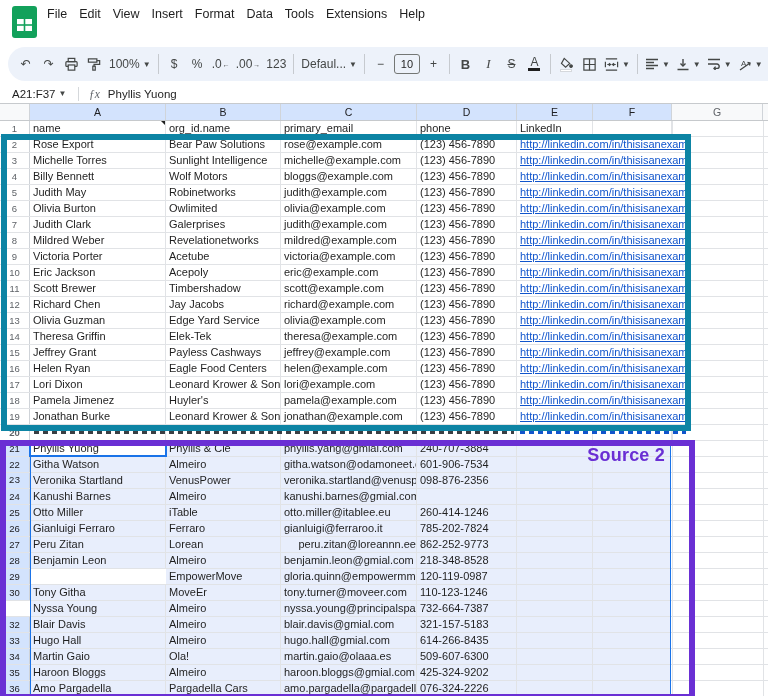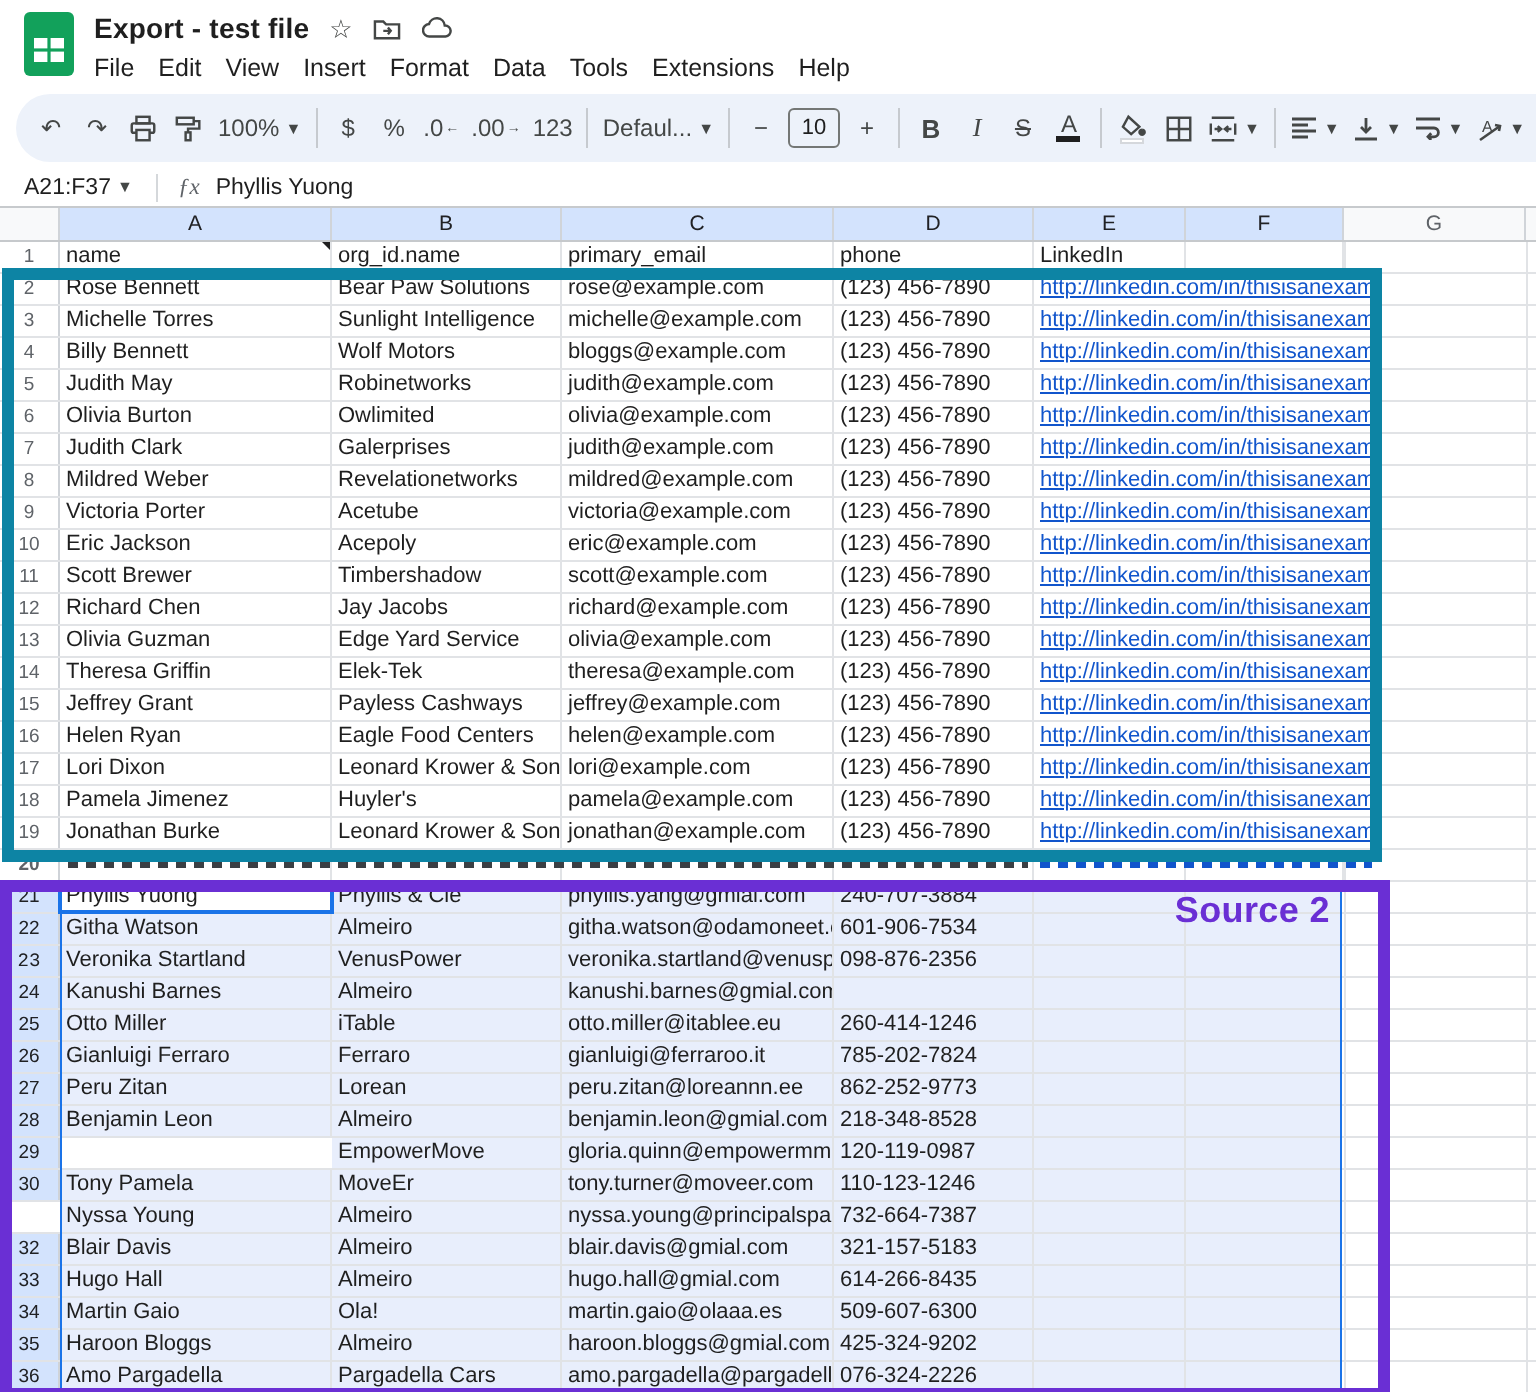--- a/index.html
+++ b/index.html
@@ -75,35 +75,20 @@
 <div id="screen">
 
   <div class="topbar">
     <svg class="logo" viewBox="0 0 27 34">
       <rect x="1" y="1" width="25" height="32" rx="3" fill="#12a15b"></rect>
       <rect x="6" y="14" width="15" height="12" fill="#fff"></rect>
       <line x1="6" y1="20" x2="21" y2="20" stroke="#12a15b" stroke-width="1.6"></line>
       <line x1="13.5" y1="14" x2="13.5" y2="26" stroke="#12a15b" stroke-width="1.6"></line>
     </svg>
     <div class="title-area">
-      <div class="title-row">
-        <span class="doc-title">Export - test file</span>
-        <span class="title-ic star">☆</span>
-        <span class="title-ic">
-          <svg class="ic" width="15" height="13" viewBox="0 0 16 14" fill="none" stroke="#444746" stroke-width="1.3">
-            <path d="M1.5 3 v9 h13 v-7.5 h-7 l-1.5-1.5 h-4.5 z"></path>
-              <path d="M6 8 h4 M8.5 6.2 L10 8 l-1.5 1.8"></path>
-          </svg>
-        </span>
-        <span class="title-ic">
-          <svg class="ic" width="16" height="12" viewBox="0 0 17 12" fill="none" stroke="#444746" stroke-width="1.3">
-            <path d="M4 10.5 a3.3 3.3 0 0 1 -.3 -6.6 a4.3 4.3 0 0 1 8.4 .8 a2.9 2.9 0 0 1 .4 5.8 z"></path>
-          </svg>
-        </span>
-      </div>
       <nav class="menubar">
           <span class="menu-item">File</span>
           <span class="menu-item">Edit</span>
           <span class="menu-item">View</span>
           <span class="menu-item">Insert</span>
           <span class="menu-item">Format</span>
           <span class="menu-item">Data</span>
           <span class="menu-item">Tools</span>
           <span class="menu-item">Extensions</span>
           <span class="menu-item">Help</span>
@@ -268,21 +253,21 @@
           <div class="rownum" style="left: 0px; width: 30px;">1</div>
           <div class="cell bord" style="left: 30px; width: 136px;">name<div class="note-tri"></div></div>
           <div class="cell bord" style="left: 166px; width: 115px;">org_id.name</div>
           <div class="cell bord" style="left: 281px; width: 136px;">primary_email</div>
           <div class="cell bord" style="left: 417px; width: 100px;">phone</div>
           <div class="cell bord" style="left: 517px; width: 76px;">LinkedIn</div>
           <div class="cell bord" style="left: 593px; width: 79px;"></div>
         </div>
         <div class="g-row" style="top: 33px; height: 16px;">
           <div class="rownum" style="left: 0px; width: 30px;">2</div>
-          <div class="cell bord" style="left: 30px; width: 136px;">Rose Bennett</div>
+          <div class="cell bord" style="left: 30px; width: 136px;">Rose Export</div>
           <div class="cell bord" style="left: 166px; width: 115px;">Bear Paw Solutions</div>
           <div class="cell bord" style="left: 281px; width: 136px;">rose@example.com</div>
           <div class="cell bord" style="left: 417px; width: 100px;">(123) 456-7890</div>
           <div class="cell link-cell" style="left: 517px; width: 173px;">http://linkedin.com/in/thisisanexample</div>
         </div>
         <div class="g-row" style="top: 49px; height: 16px;">
           <div class="rownum" style="left: 0px; width: 30px;">3</div>
           <div class="cell bord" style="left: 30px; width: 136px;">Michelle Torres</div>
           <div class="cell bord" style="left: 166px; width: 115px;">Sunlight Intelligence</div>
           <div class="cell bord" style="left: 281px; width: 136px;">michelle@example.com</div>
@@ -477,21 +462,21 @@
           <div class="cell bord sel-cell" style="left: 166px; width: 115px;">Ferraro</div>
           <div class="cell bord sel-cell" style="left: 281px; width: 136px;">gianluigi@ferraroo.it</div>
           <div class="cell bord sel-cell" style="left: 417px; width: 100px;">785-202-7824</div>
           <div class="cell bord sel-cell" style="left: 517px; width: 76px;"></div>
           <div class="cell sel-cell" style="left: 593px; width: 77px;"></div>
         </div>
         <div class="g-row" style="top: 433px; height: 16px;">
           <div class="rownum sel" style="left: 0px; width: 30px;">27</div>
           <div class="cell bord sel-cell" style="left: 30px; width: 136px;">Peru Zitan</div>
           <div class="cell bord sel-cell" style="left: 166px; width: 115px;">Lorean</div>
-          <div class="cell bord sel-cell" style="left: 281px; width: 136px;">peru.zitan@loreannn.ee</div>
+          <div class="cell bord sel-cell" style="left: 281px; width: 136px; text-align: right;">peru.zitan@loreannn.ee</div>
           <div class="cell bord sel-cell" style="left: 417px; width: 100px;">862-252-9773</div>
           <div class="cell bord sel-cell" style="left: 517px; width: 76px;"></div>
           <div class="cell sel-cell" style="left: 593px; width: 77px;"></div>
         </div>
         <div class="g-row" style="top: 449px; height: 16px;">
           <div class="rownum sel" style="left: 0px; width: 30px;">28</div>
           <div class="cell bord sel-cell" style="left: 30px; width: 136px;">Benjamin Leon</div>
           <div class="cell bord sel-cell" style="left: 166px; width: 115px;">Almeiro</div>
           <div class="cell bord sel-cell" style="left: 281px; width: 136px;">benjamin.leon@gmial.com</div>
           <div class="cell bord sel-cell" style="left: 417px; width: 100px;">218-348-8528</div>
@@ -502,21 +487,21 @@
           <div class="rownum sel" style="left: 0px; width: 30px;">29</div>
           <div class="cell bord sel-cell" style="left: 30px; width: 136px; margin-top: 36px;">Gloria Quinn</div>
           <div class="cell bord sel-cell" style="left: 166px; width: 115px;">EmpowerMove</div>
           <div class="cell bord sel-cell" style="left: 281px; width: 136px;">gloria.quinn@empowermmove</div>
           <div class="cell bord sel-cell" style="left: 417px; width: 100px;">120-119-0987</div>
           <div class="cell bord sel-cell" style="left: 517px; width: 76px;"></div>
           <div class="cell sel-cell" style="left: 593px; width: 77px;"></div>
         </div>
         <div class="g-row" style="top: 481px; height: 16px;">
           <div class="rownum sel" style="left: 0px; width: 30px;">30</div>
-          <div class="cell bord sel-cell" style="left: 30px; width: 136px;">Tony Pamela</div>
+          <div class="cell bord sel-cell" style="left: 30px; width: 136px;">Tony Githa</div>
           <div class="cell bord sel-cell" style="left: 166px; width: 115px;">MoveEr</div>
           <div class="cell bord sel-cell" style="left: 281px; width: 136px;">tony.turner@moveer.com</div>
           <div class="cell bord sel-cell" style="left: 417px; width: 100px;">110-123-1246</div>
           <div class="cell bord sel-cell" style="left: 517px; width: 76px;"></div>
           <div class="cell sel-cell" style="left: 593px; width: 77px;"></div>
         </div>
         <div class="g-row" style="top: 497px; height: 16px;">
           <div class="rownum sel" style="left: 0px; width: 25px; margin-top: 42px;">31</div>
           <div class="cell bord sel-cell" style="left: 30px; width: 136px;">Nyssa Young</div>
           <div class="cell bord sel-cell" style="left: 166px; width: 115px;">Almeiro</div>

